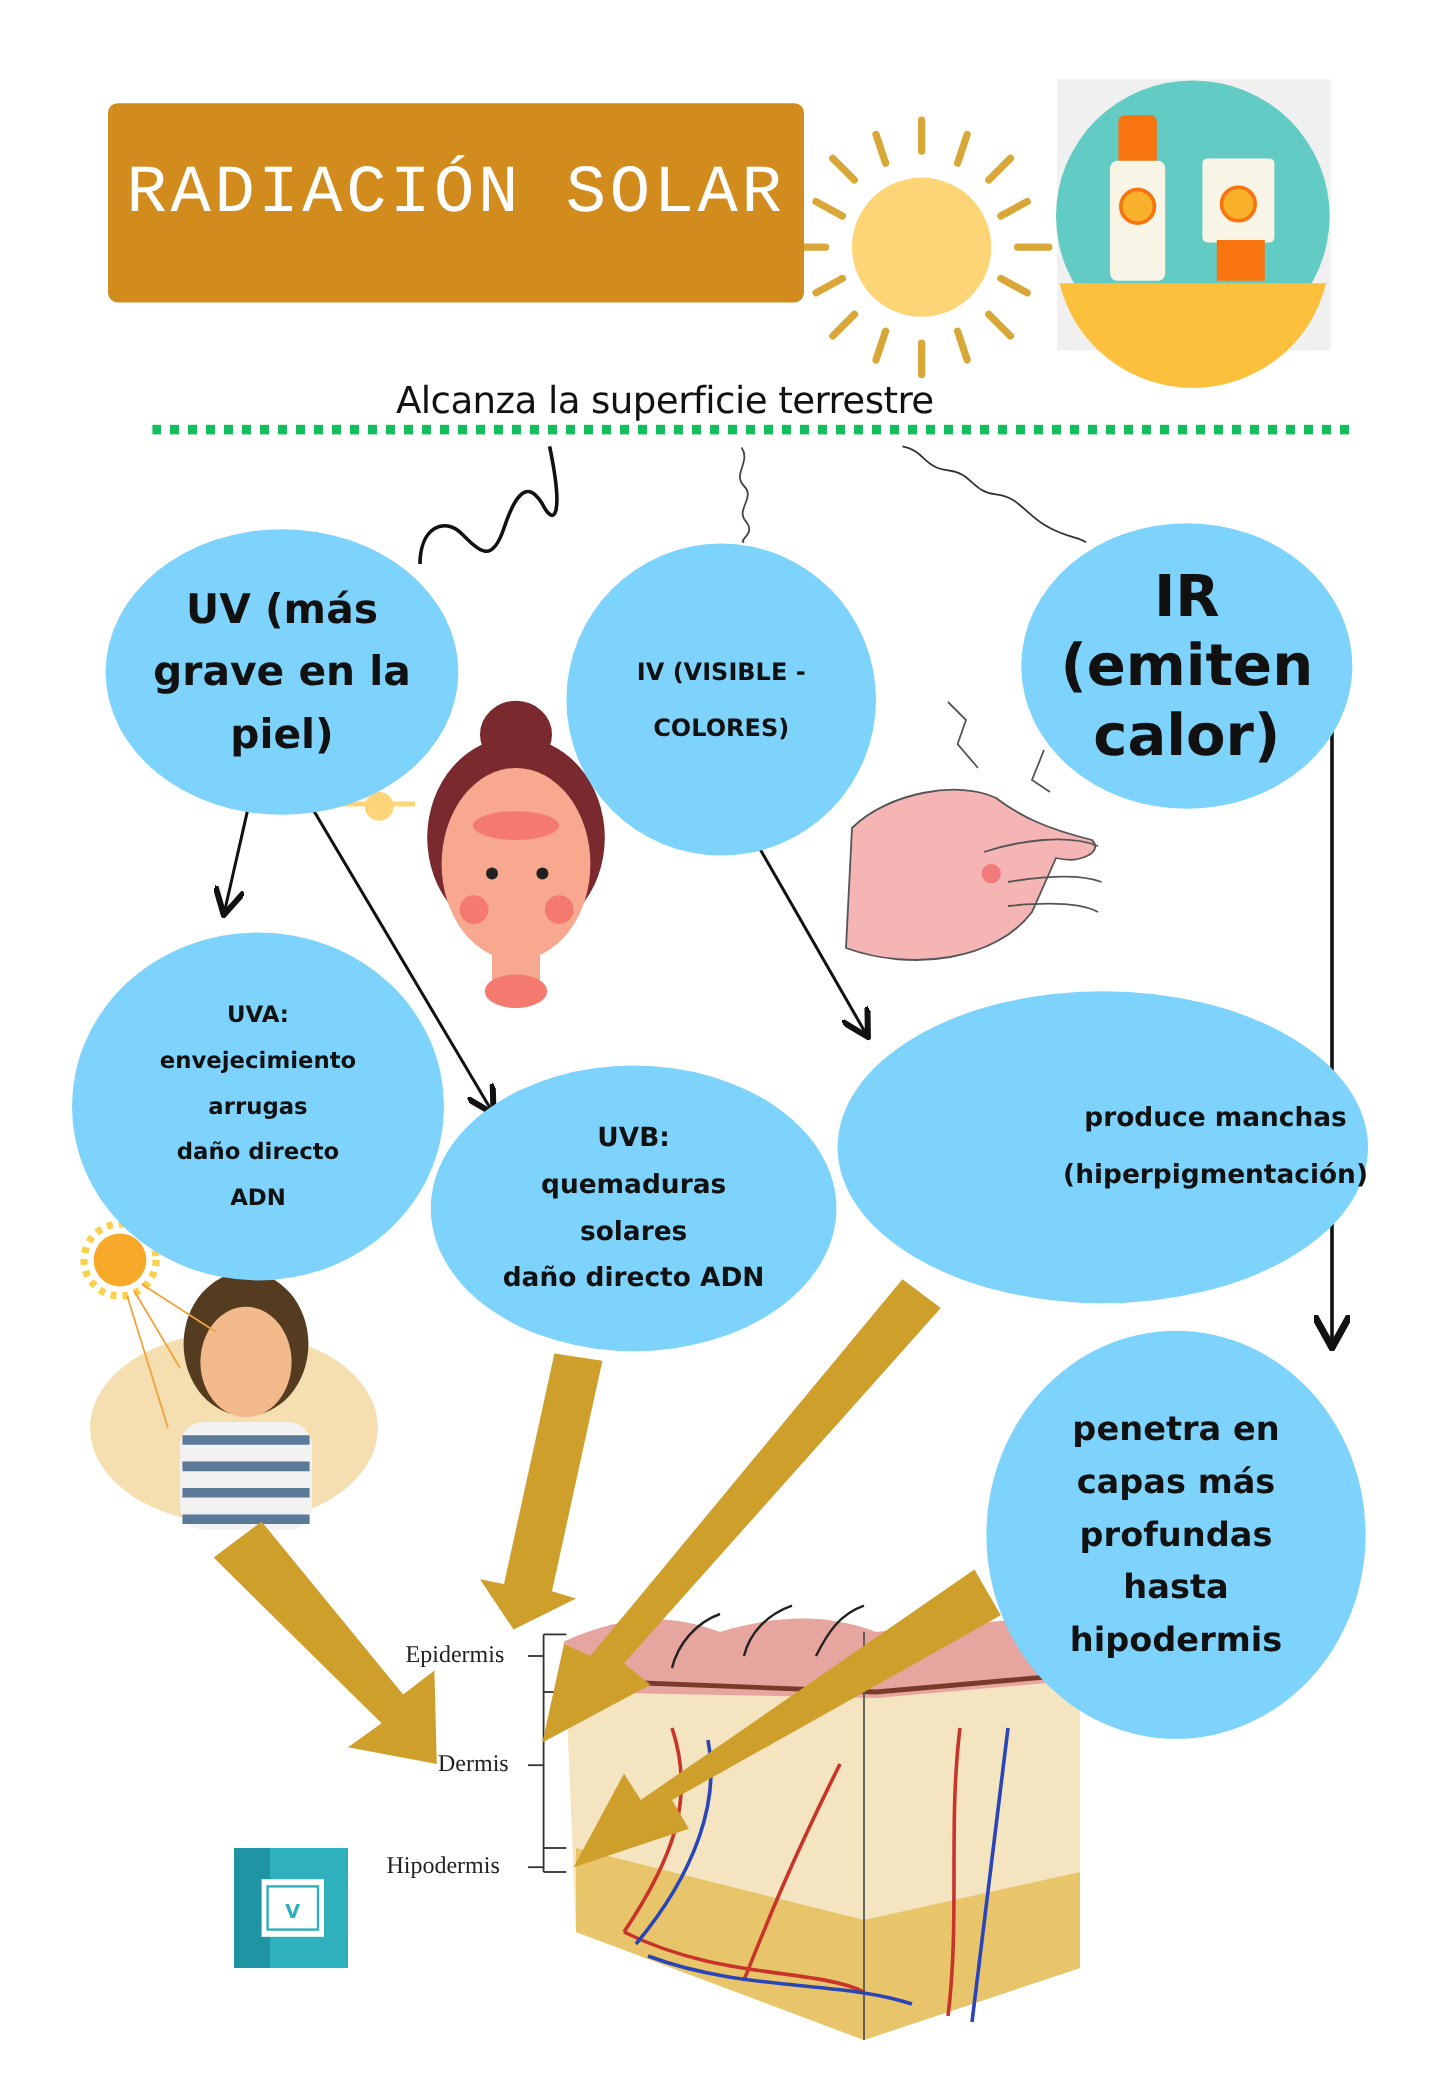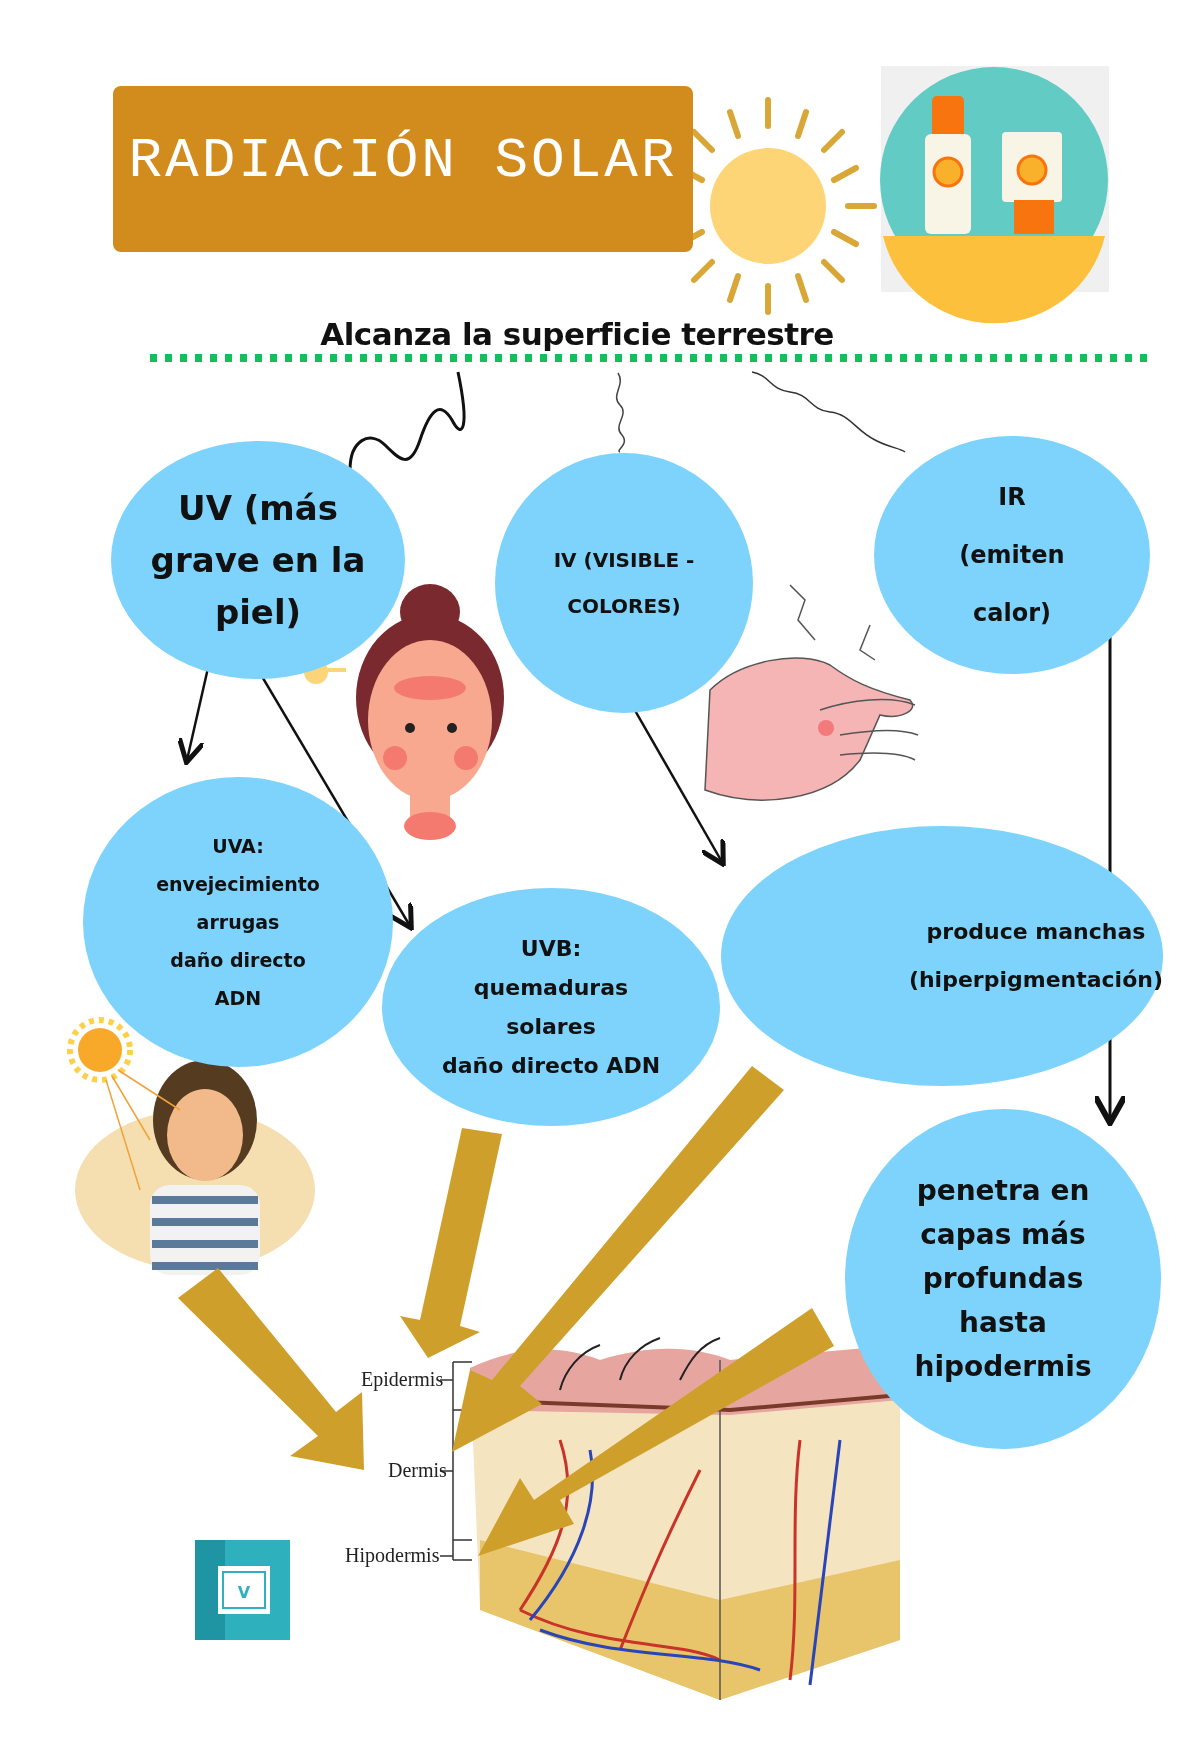--- a/index.html
+++ b/index.html
@@ -1,27 +1,27 @@
 <!DOCTYPE html>
 <html><head>
 <meta charset="utf-8">
 <style>
   html, body { margin:0; padding:0; background:#ffffff; }
   body { width:1200px; height:1739px; position:relative; overflow:hidden; font-family:"DejaVu Sans", sans-serif; }
-  .abs { position:absolute;margin-left:23px; }
+  .abs { position:absolute; }
   .title-box { left:90px; top:86px; width:580px; height:166px; background:#d28b1d; border-radius:8px; display:flex; align-items:center; justify-content:center; }
   .title-text { color:#ffffff; font-family:"Liberation Mono", monospace; font-size:56px; letter-spacing:3px; margin-top:-16px; }
-  .subtitle { left:0; width:1108px; top:316px; text-align:center; font-weight:bold; font-size:31px; color:#111; letter-spacing:-0.5px; }
+  .subtitle { left:0; width:1108px; top:316px; text-align:center; font-weight:normal; font-size:31px; color:#111; letter-spacing:-0.5px; }
   .dotted { left:127px; top:354px; width:1000px; height:8px;
     background-image: repeating-linear-gradient(to right, #13bf5d 0 7px, transparent 7px 15px); }
   .bubble { background:#7dd3fc; border-radius:50%; display:flex; align-items:center; justify-content:center; text-align:center; font-weight:bold; color:#111; box-sizing:border-box; }
   .bubble span { display:block; white-space:pre-line; }
   .b-uv { left:88px; top:441px; width:294px; height:238px; font-size:34px; line-height:52px; }
   .b-iv { left:472px; top:453px; width:258px; height:260px; font-size:20px; line-height:46px; }
-  .b-ir { left:851px; top:436px; width:276px; height:238px; font-size:24px; line-height:58px; }
+  .b-ir { left:851px; top:436px; width:276px; height:238px; font-size:48px; line-height:58px; }
   .b-uva { left:60px; top:777px; width:310px; height:290px; font-size:19px; line-height:38px; }
   .b-uvb { left:359px; top:888px; width:338px; height:238px; font-size:22px; line-height:39px; }
   .b-manchas { left:698px; top:826px; width:442px; height:260px; font-size:22px; line-height:48px;justify-content:flex-end; }
   .b-penetra { left:822px; top:1109px; width:316px; height:340px; font-size:28px; line-height:44px; }
   .skin-label { font-family:"Liberation Serif", serif; font-size:20px; color:#222; }
   svg { position:absolute; left:0; top:0; }
 </style>
 </head>
 <body>
 

